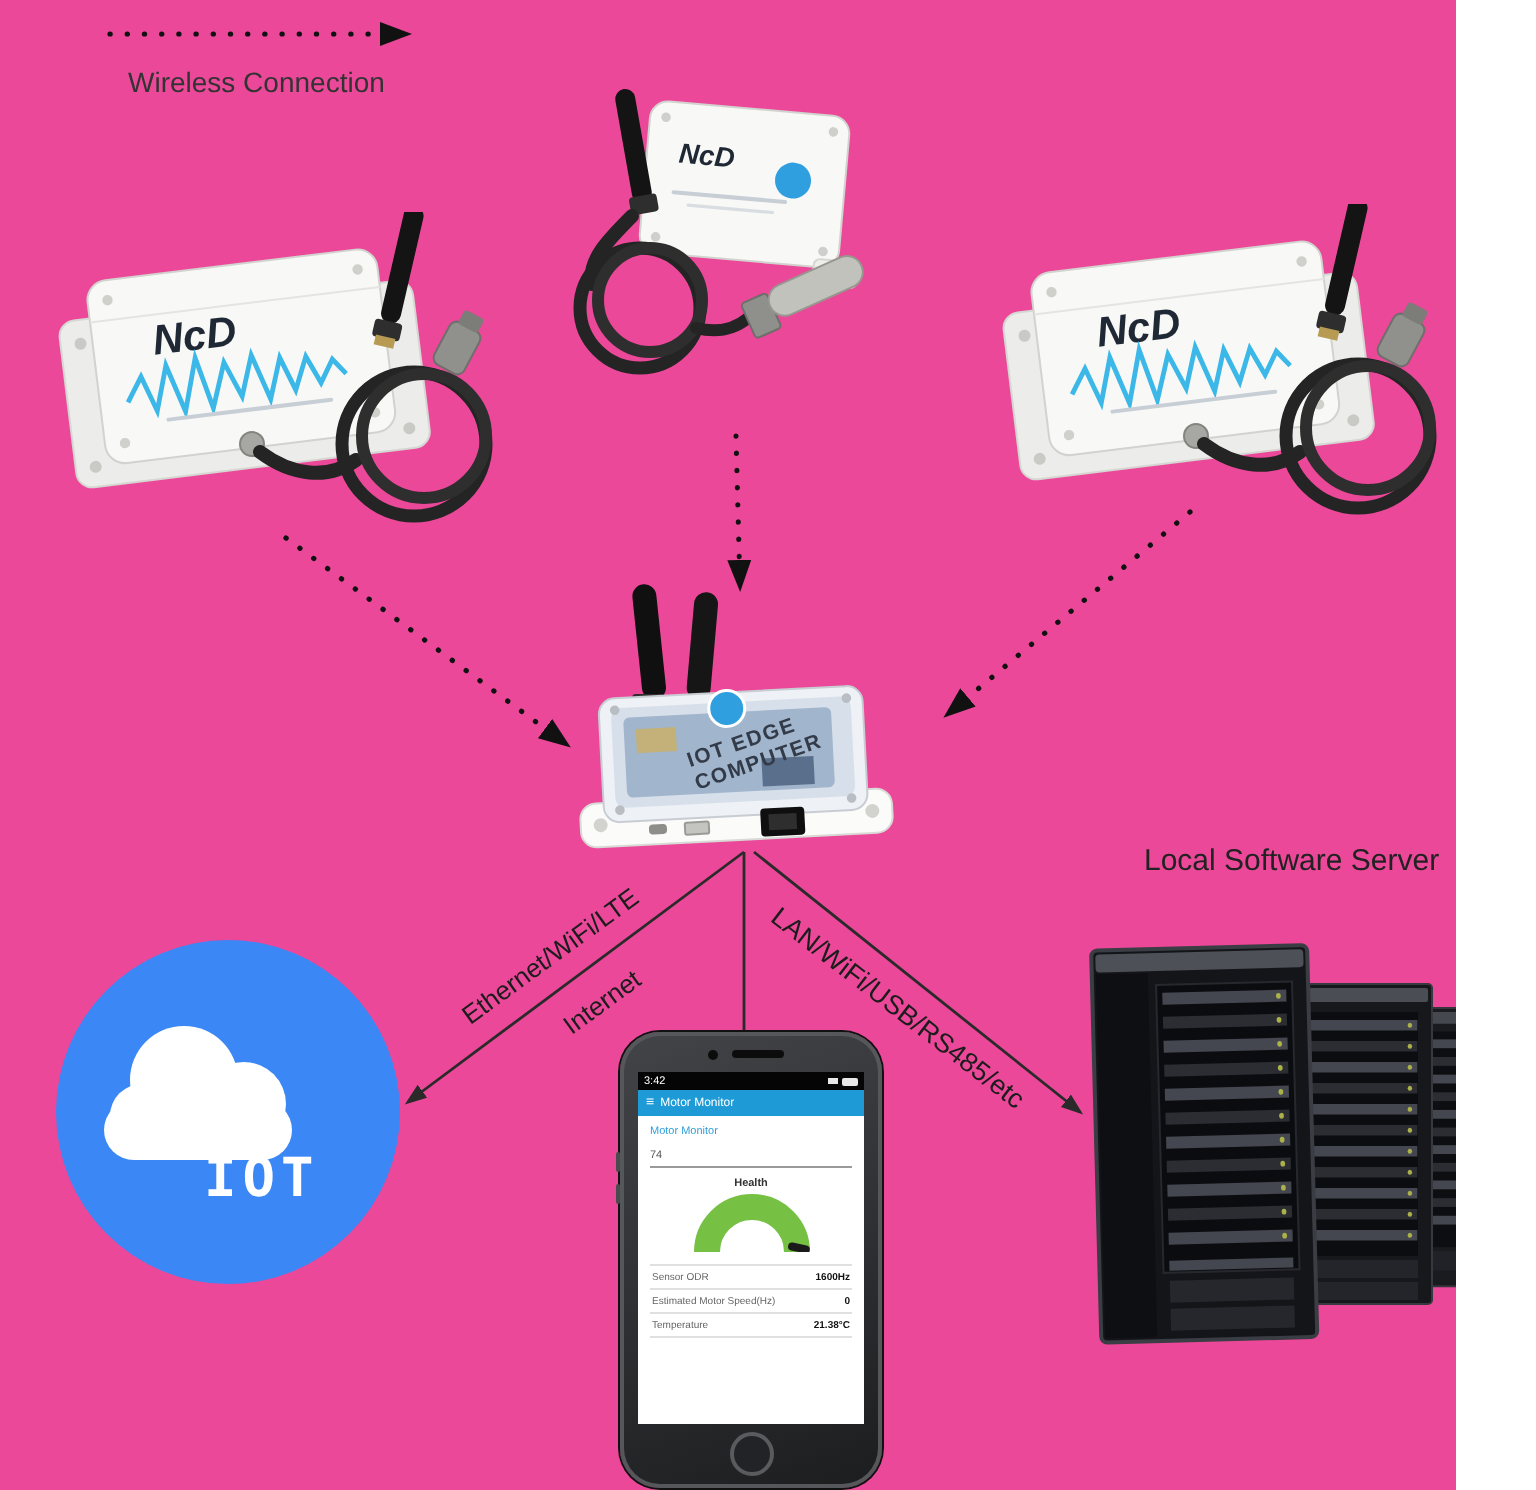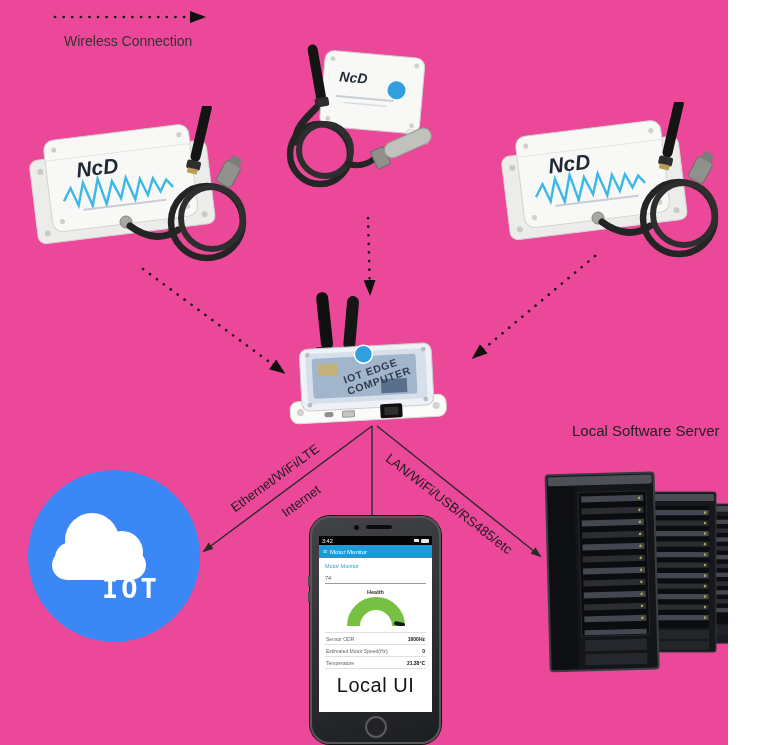--- a/index.html
+++ b/index.html
@@ -227,21 +227,20 @@
           </div>
           <div class="row">
             <span class="rl">Estimated Motor Speed(Hz)</span>
             <span class="rv">0</span>
           </div>
           <div class="row">
             <span class="rl">Temperature</span>
             <span class="rv">21.38°C</span>
           </div>
         </div>
-        <div class="caption">Local UI</div>
       </div>
     </div>
     <div class="home"></div>
   </div>
 
   <svg class="dev" style="left:538px;top:448px;" width="228" height="230" viewBox="0 0 228 230">
     <defs>
       <g id="rackSlats">
         <rect width="62" height="5" y="0" x="0" fill="#44474f"></rect>
           <circle cx="58" cy="2.5" r="1.2" fill="#aab04a"></circle>

